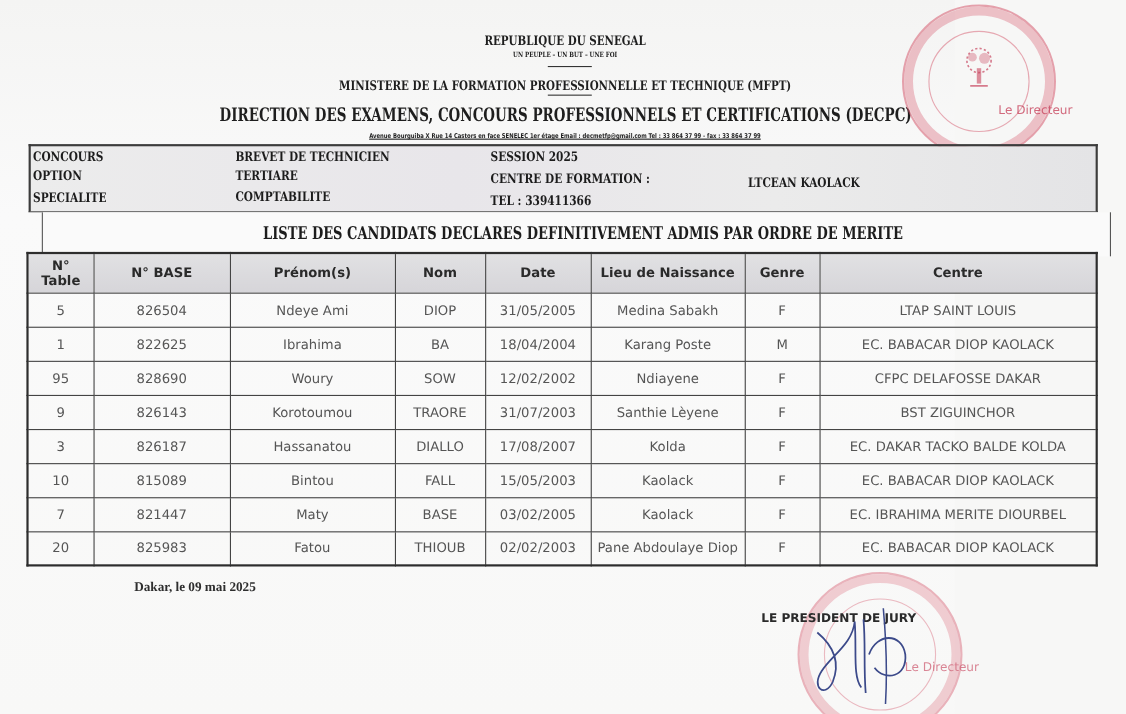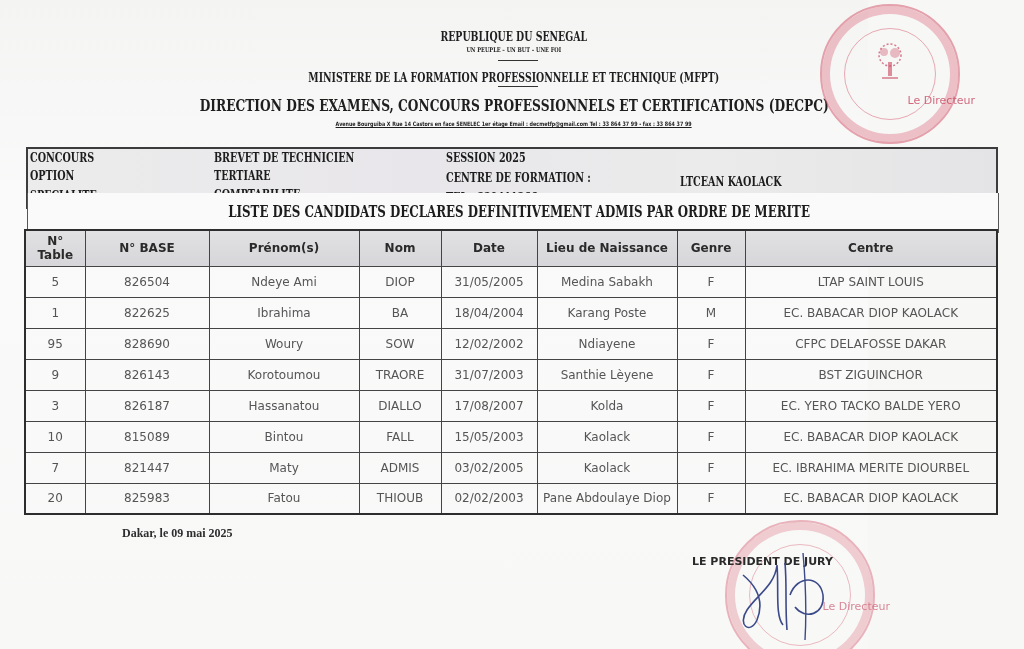--- a/index.html
+++ b/index.html
@@ -26,31 +26,30 @@
     .h-dir { top: 95px; font-size: 17px; transform: scaleX(0.72); }
     .h-addr {
       top: 120px; font-size: 6px; text-decoration: underline; font-weight: bold;
       font-family: "DejaVu Sans", sans-serif; transform: scaleX(0.8);
     }
 
     .info-box {
       position: absolute; left: 26px; top: 131px; width: 972px; height: 62px;
       border: 2px solid #3c3c3c; border-bottom: 1px solid #555;
       background: linear-gradient(90deg, #ececec, #e8e6ea 40%, #ebebeb 70%, #e4e4e6);
-      margin-top: 16px;
     }
     .info-box .cell {
       position: absolute; font-family: "DejaVu Serif", serif; font-weight: bold;
       font-size: 12px; color: #1c1c1c; line-height: 19px; white-space: nowrap;
       transform: scaleX(0.8); transform-origin: 0 0;
     }
     .spec-val { color: #a9a9a9; font-size: 15px; }
 
     .title-box {
-      position: absolute; left: 27px; top: 193px; width: 972px; height: 40px;
+      position: absolute; left: 38px; top: 193px; width: 972px; height: 40px;
       border-left: 1px solid #555; border-right: 1px solid #555;
       background: #fafafa;
     }
     .list-title {
       position: absolute; left: 0; width: 972px; top: 9px; text-align: center;
       font-family: "DejaVu Serif", serif; font-weight: bold; font-size: 16px;
       color: #1c1c1c; transform: scaleX(0.74); transform-origin: 52% 0;
     }
 
     table.cand {
@@ -207,37 +206,37 @@
         <td>BST ZIGUINCHOR</td>
       </tr>
       <tr>
         <td>3</td>
         <td>826187</td>
         <td>Hassanatou</td>
         <td>DIALLO</td>
         <td>17/08/2007</td>
         <td>Kolda</td>
         <td>F</td>
-        <td>EC. YERO TACKO BALDE YERO</td>
+        <td>EC. DAKAR TACKO BALDE KOLDA</td>
       </tr>
       <tr>
         <td>10</td>
         <td>815089</td>
         <td>Bintou</td>
         <td>FALL</td>
         <td>15/05/2003</td>
         <td>Kaolack</td>
         <td>F</td>
         <td>EC. BABACAR DIOP KAOLACK</td>
       </tr>
       <tr>
         <td>7</td>
         <td>821447</td>
         <td>Maty</td>
-        <td>ADMIS</td>
+        <td>BASE</td>
         <td>03/02/2005</td>
         <td>Kaolack</td>
         <td>F</td>
         <td>EC. IBRAHIMA MERITE DIOURBEL</td>
       </tr>
       <tr>
         <td>20</td>
         <td>825983</td>
         <td>Fatou</td>
         <td>THIOUB</td>

